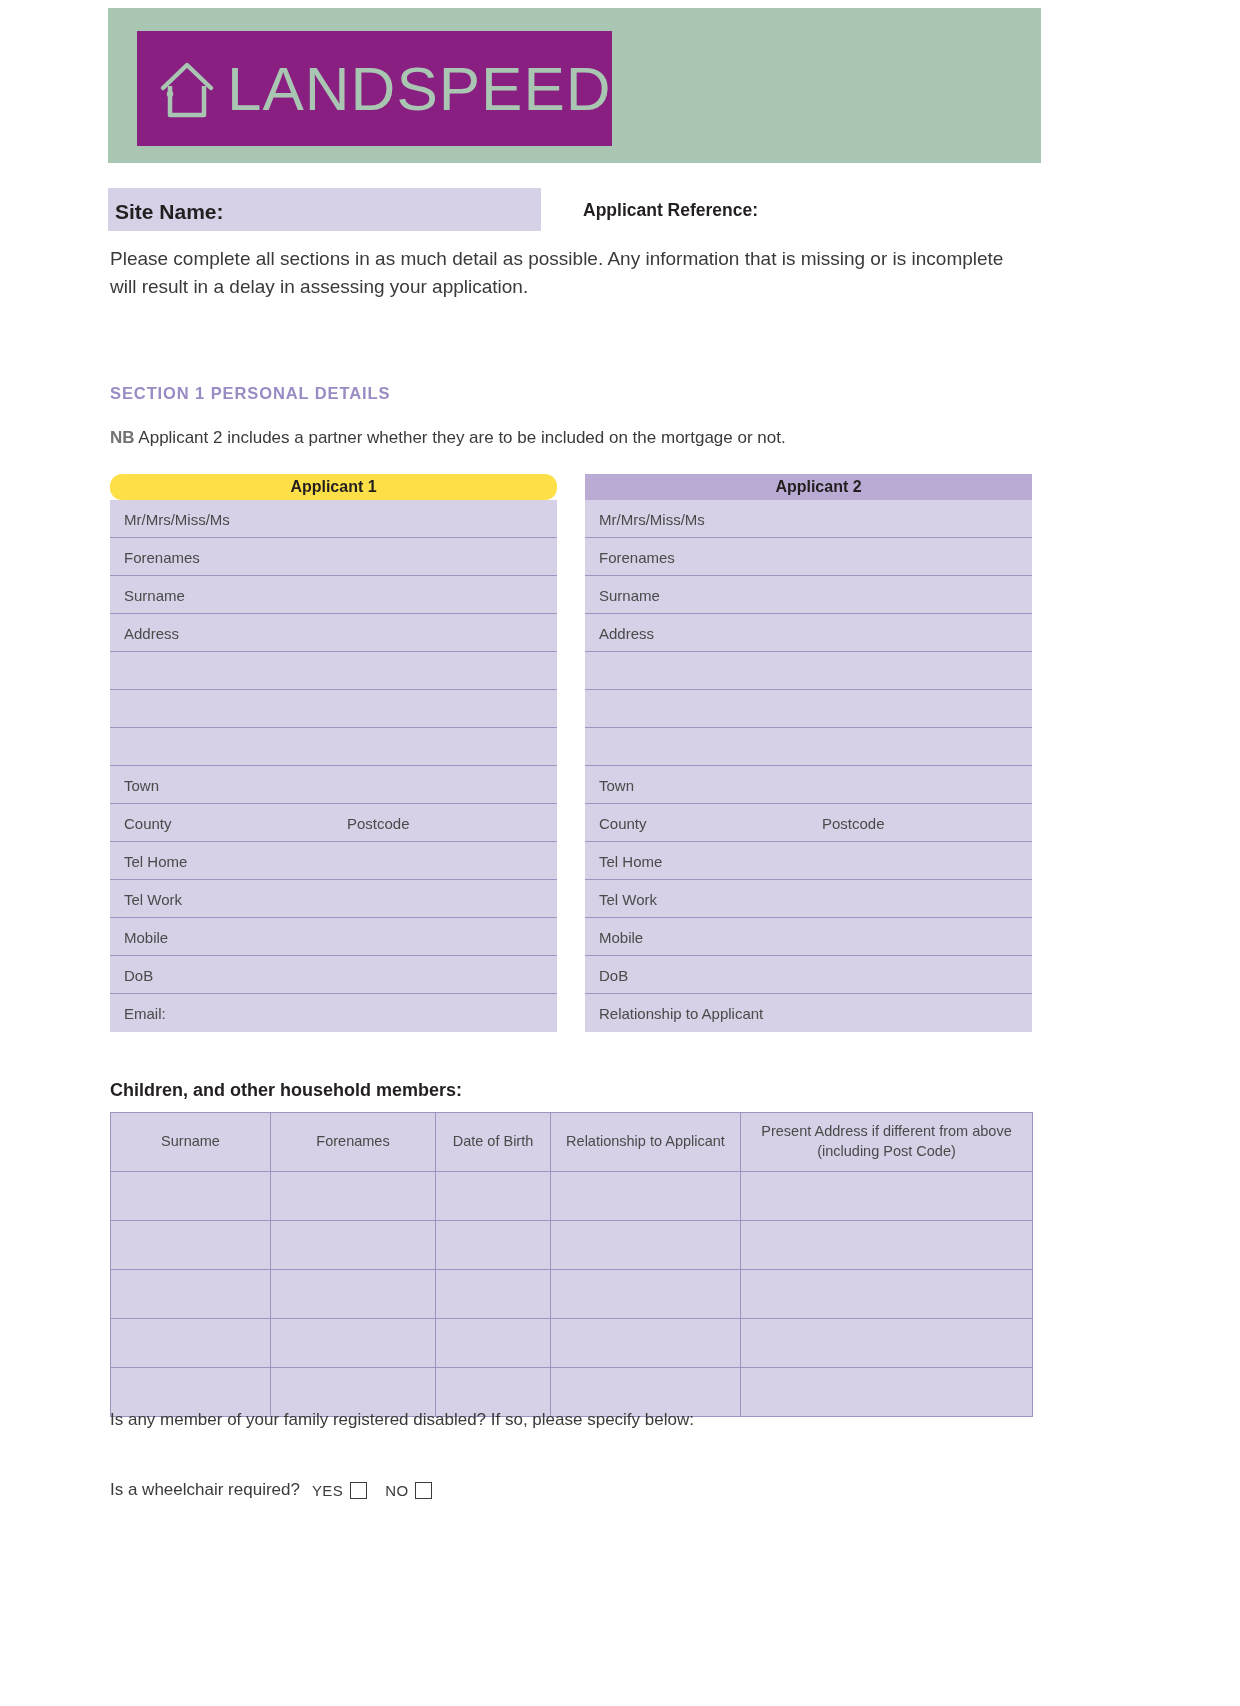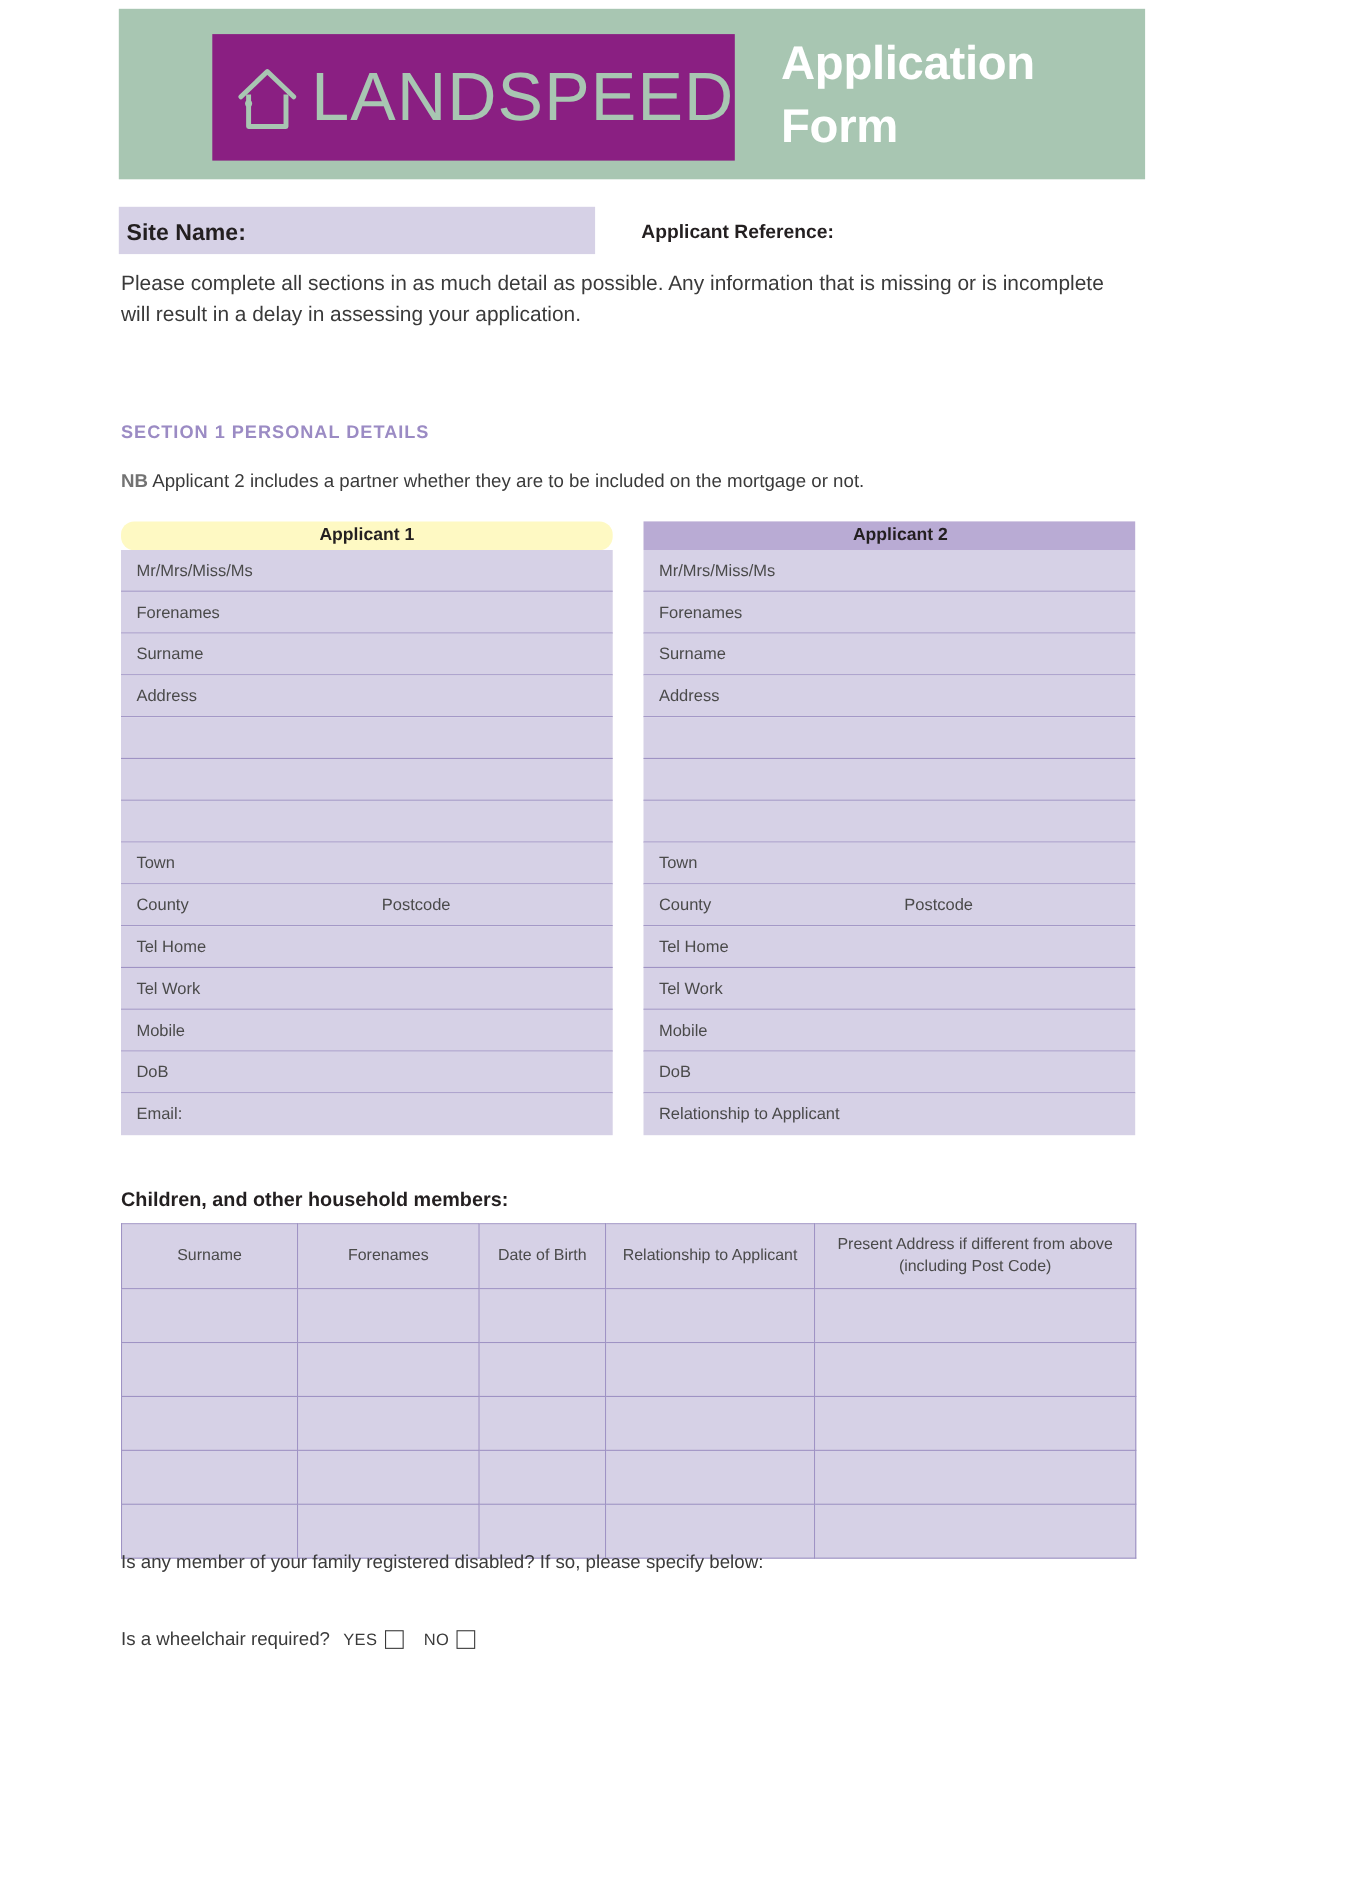--- a/index.html
+++ b/index.html
@@ -28,21 +28,21 @@
     position: absolute;
     left: 108px;
     top: 8px;
     width: 933px;
     height: 155px;
     background: #a8c6b2;
     display: flex;
     align-items: flex-start;
   }
   .logo-box {
-    margin-left: 85px;
+    margin-left: 29px;
     margin-top: 23px;
     width: 475px;
     height: 115px;
     background: #8a1f82;
     display: flex;
     align-items: center;
     padding-left: 22px;
     box-sizing: border-box;
   }
   .house-icon {
@@ -143,21 +143,21 @@
     width: 447px;
   }
   .app-head {
     height: 26px;
     line-height: 26px;
     text-align: center;
     font-size: 16px;
     font-weight: bold;
     color: #231f20;
   }
-  .app-head.one { background: #fef9c3; border-radius: 12px; }
+  .app-head.one { background: #fde047; border-radius: 12px; }
   .app-head.two { background: #b9abd4; padding-left: 20px; }
   .app-row {
     background: #d6d1e6;
     border-bottom: 1px solid #9f93c4;
     height: 38px;
     position: relative;
     box-sizing: border-box;
   }
   .app-row:last-child { border-bottom: none; }
   .app-row .rl {
@@ -257,24 +257,20 @@
 <div class="page">
 
   <div class="header-band">
     <div class="logo-box">
       <svg class="house-icon" viewBox="0 0 56 62">
         <path d="M4 28 L28 5 L52 28" fill="none" stroke="#a8c6b2" stroke-width="4.5" stroke-linecap="round" stroke-linejoin="round"></path>
         <path d="M11 26 L11 55 L45 55 L45 26" fill="none" stroke="#a8c6b2" stroke-width="4.5" stroke-linejoin="round"></path>
         <circle cx="11" cy="34" r="3.2" fill="#a8c6b2"></circle>
       </svg>
       <span class="logo-word">LANDSPEED</span>
-    </div>
-    <div class="header-title">
-      <div>Application</div>
-      <div>Form</div>
     </div>
   </div>
 
   <div class="sitename-box"></div>
   <div class="sitename-label">Site Name:</div>
   <div class="applicantref-label">Applicant Reference:</div>
 
   <div class="para para1">Please complete all sections in as much detail as possible. Any information that is missing or is incomplete will result in a delay in assessing your application.</div>
 
   <div class="section-heading">SECTION 1 PERSONAL DETAILS</div>

